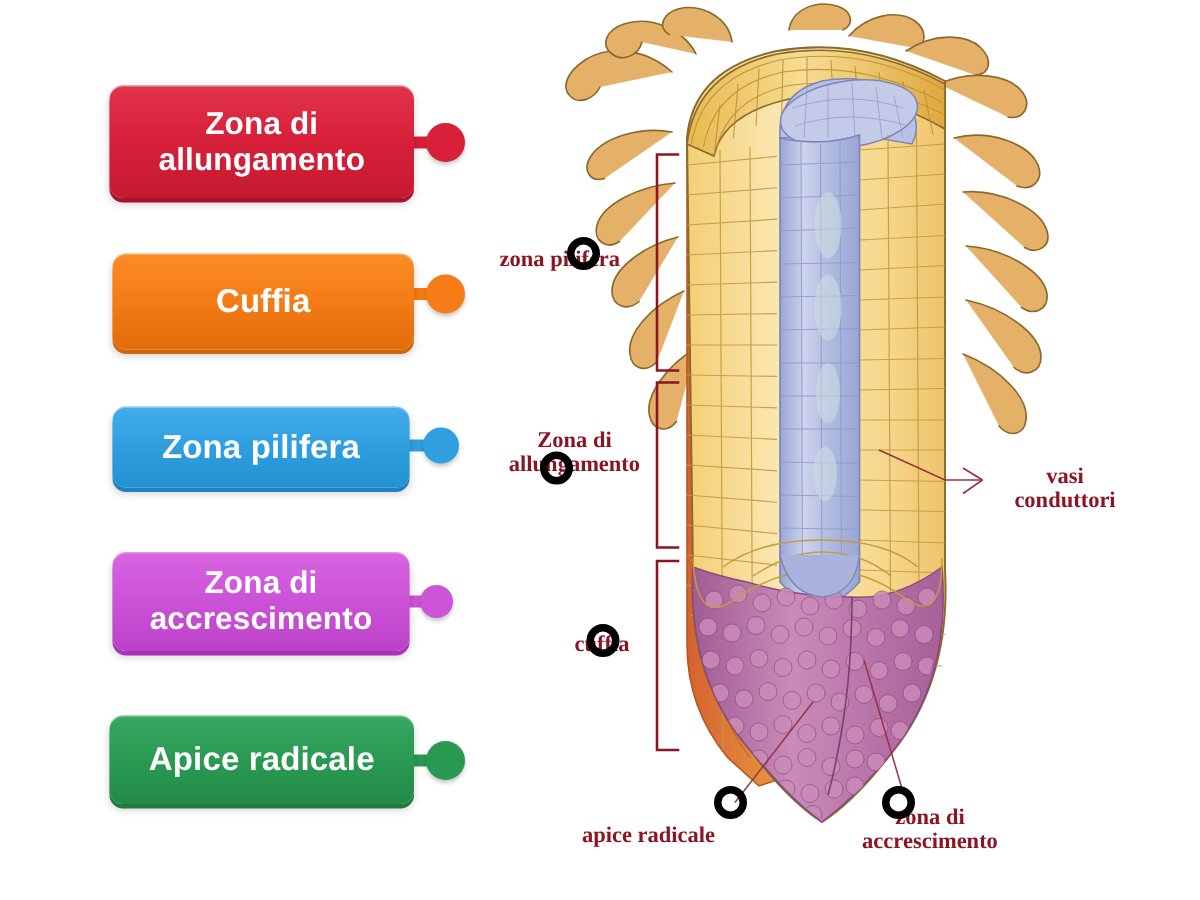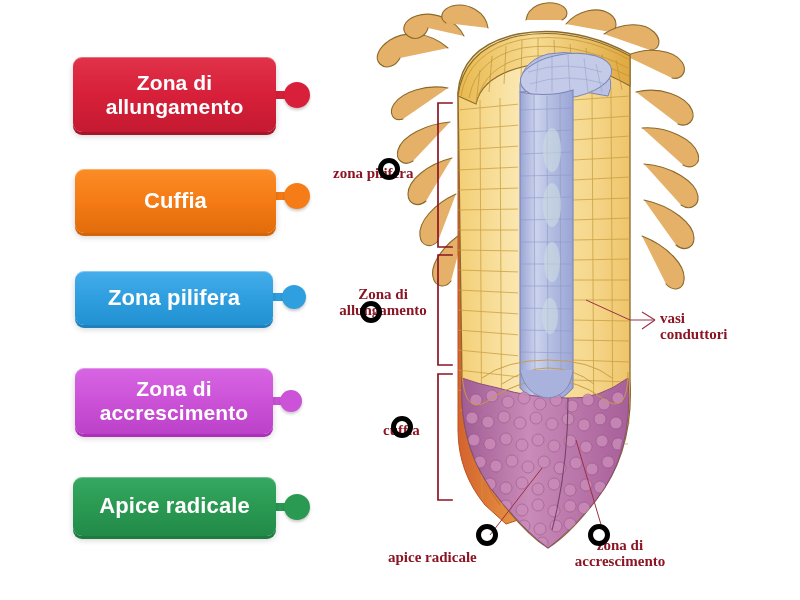--- a/index.html
+++ b/index.html
@@ -363,21 +363,21 @@
     </svg>
   </div>
 
   <div class="anno left" style="left:333px; top:166px; width:112px; font-size:15px;">zona pilifera</div>
 
   <div class="anno center" style="left:321px; top:287px; width:124px; font-size:15px;">Zona di
 allungamento</div>
 
   <div class="anno left" style="left:383px; top:423px; width:50px; font-size:15px;">cuffia</div>
 
-  <div class="anno left" style="left:660px; top:311px; width:100px; font-size:15px;">vasi
+  <div class="anno left" style="left:660px; top:311px; width:100px; font-size:15px;text-align:center;">vasi
 conduttori</div>
 
   <div class="anno left" style="left:388px; top:550px; width:124px; font-size:15px;">apice radicale</div>
 
   <div class="anno center" style="left:556px; top:538px; width:128px; font-size:15px;">zona di
 accrescimento</div>
 
   <div class="marker" style="left:378px; top:158px; width:22px; height:22px;"></div>
   <div class="marker" style="left:360px; top:301px; width:22px; height:22px;"></div>
   <div class="marker" style="left:391px; top:416px; width:22px; height:22px;"></div>

